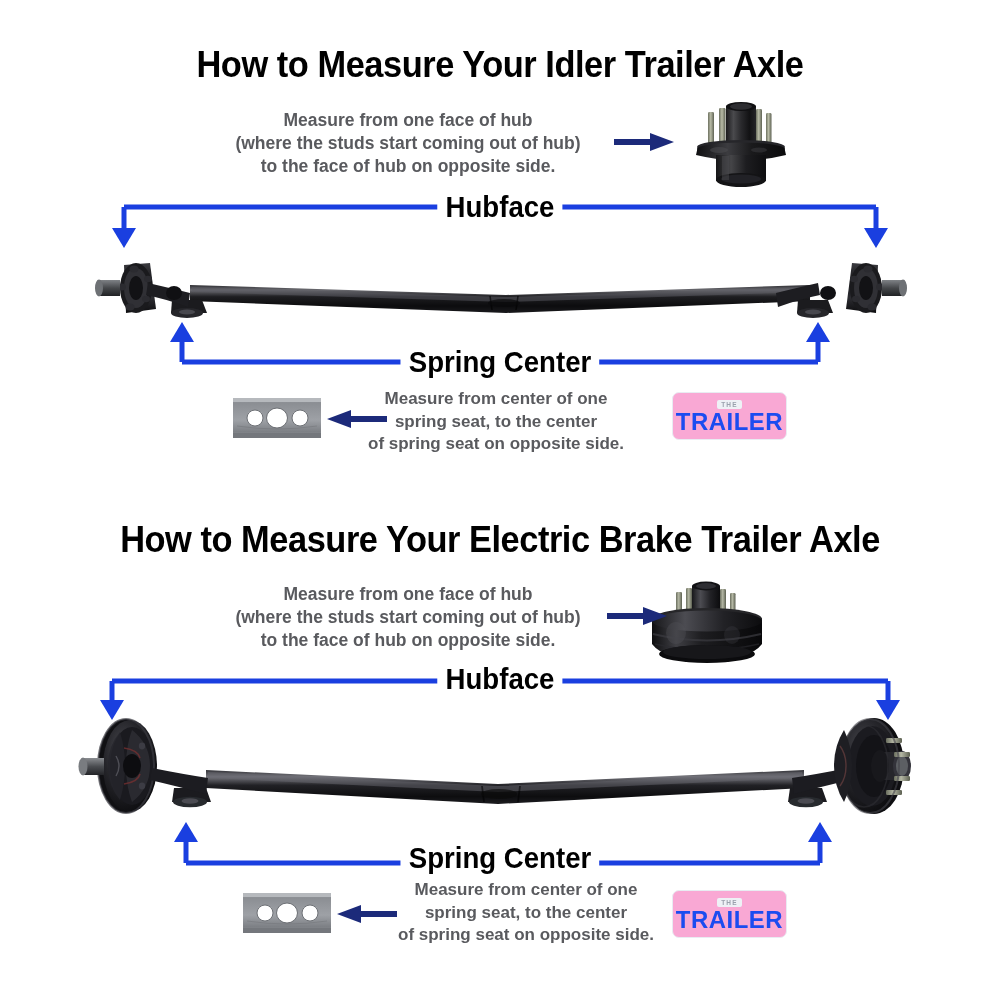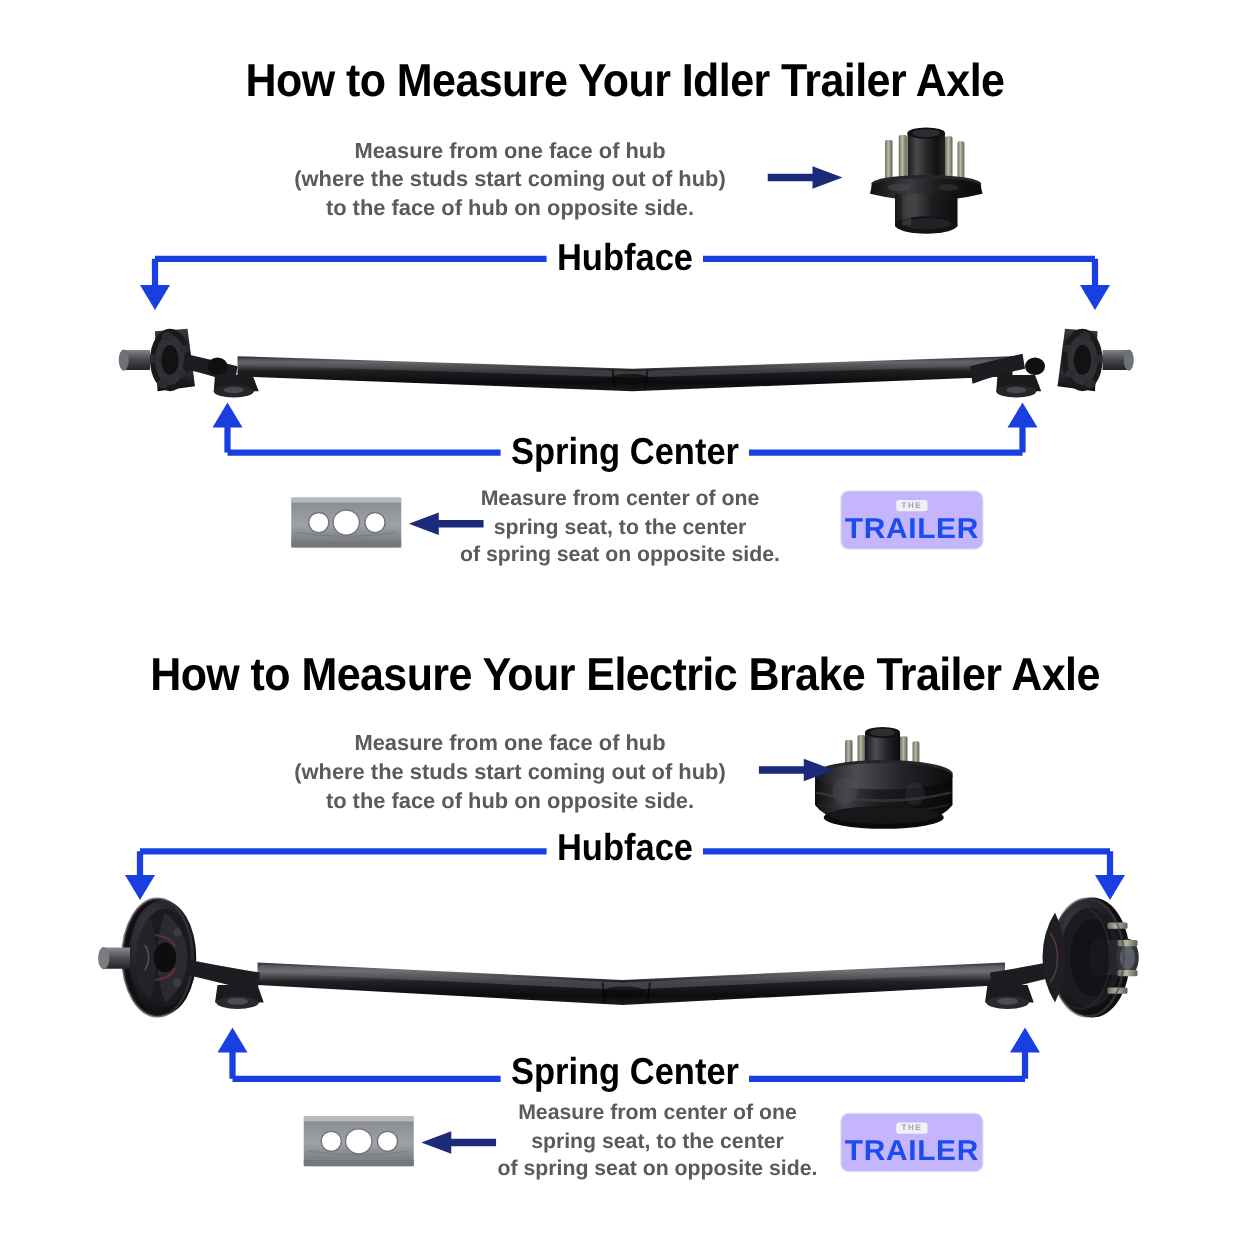--- a/index.html
+++ b/index.html
@@ -71,21 +71,21 @@
   .pointer { position: absolute; z-index: 5; }
   .pointer svg { display: block; }
 
   
   .part { position: absolute; }
   .part svg { display: block; }
 
   
   .logo {
     position: absolute;
-    background: #c4b5fd;
+    background: #f9a8d4;
     border: 1.5px solid #e9ecf2;
     border-radius: 7px;
     box-sizing: border-box;
     text-align: center;
     overflow: hidden;
   }
   .logo .logo-the {
     font-size: 6.5px;
     font-weight: bold;
     color: #9aa1ad;

